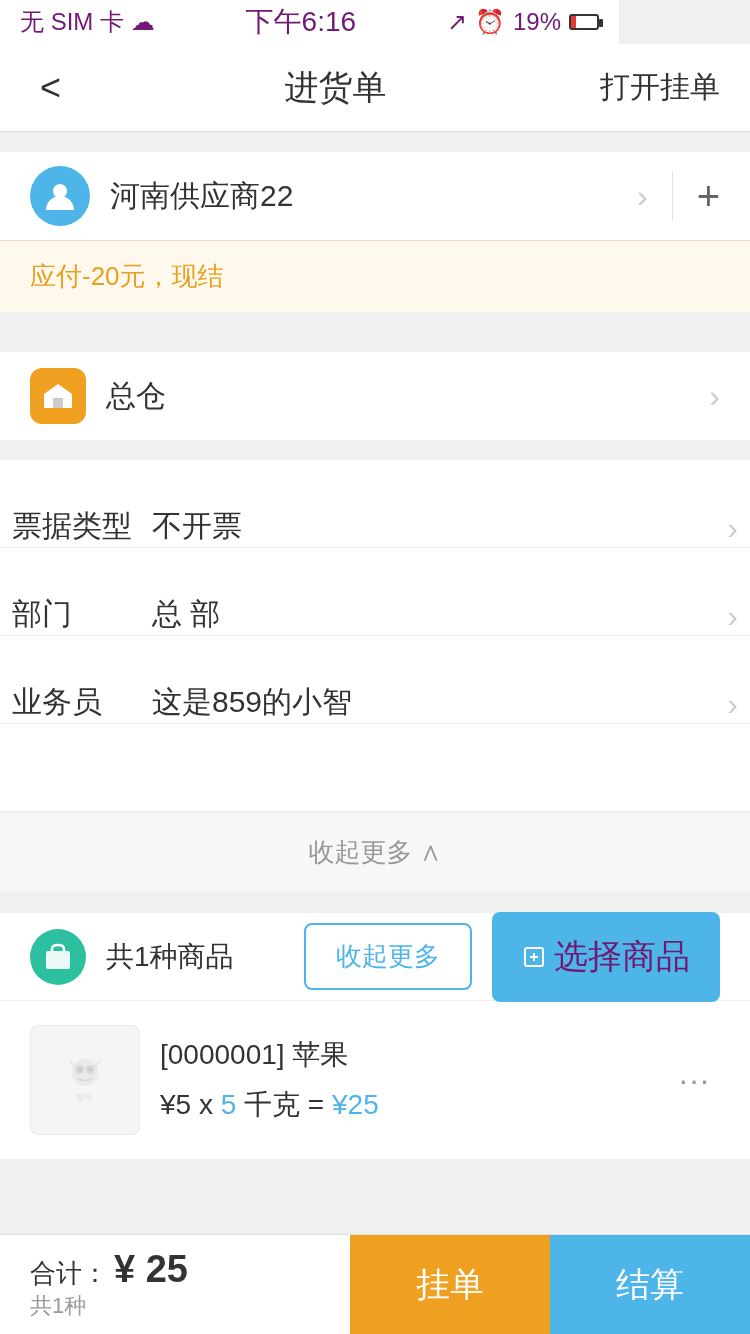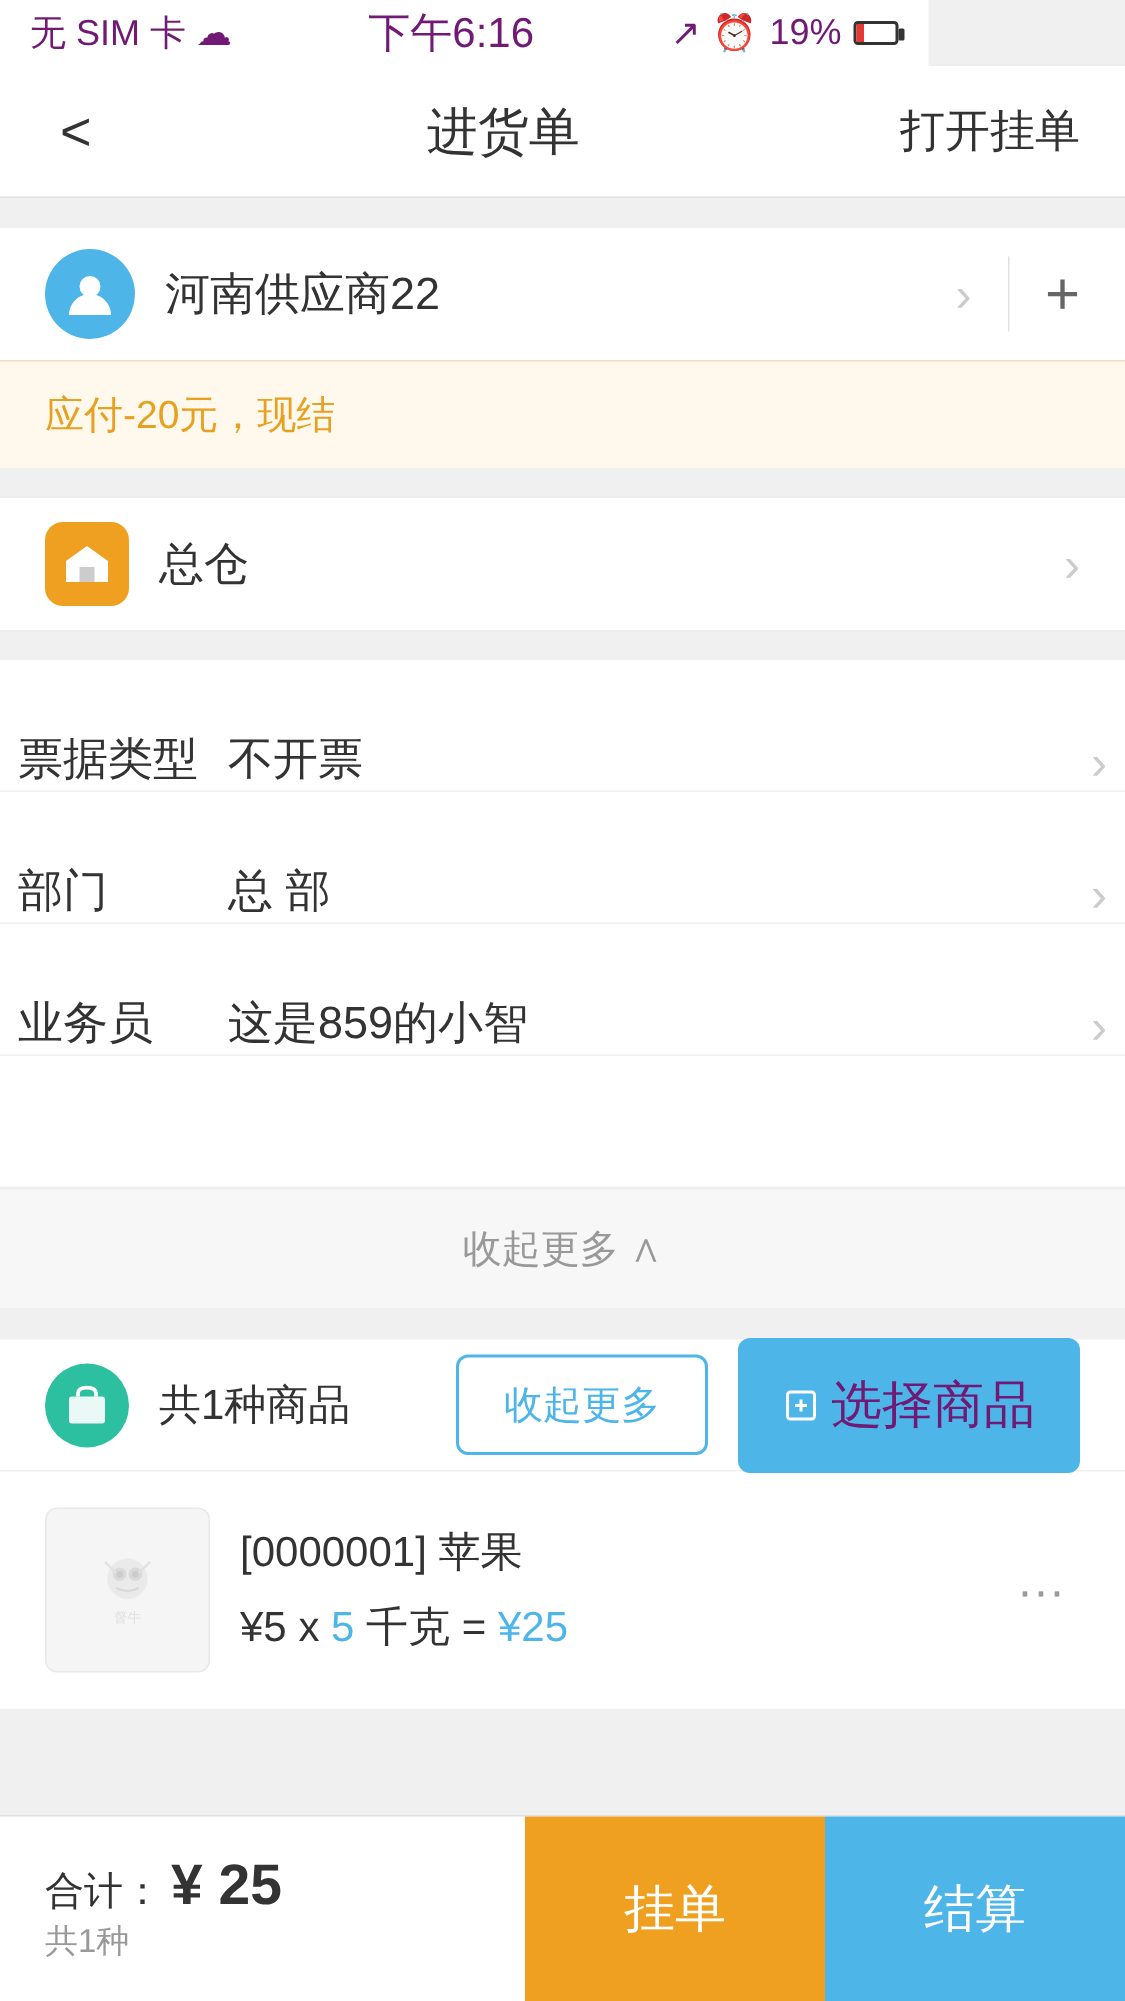--- a/index.html
+++ b/index.html
@@ -121,20 +121,21 @@
     }
 
     
     .row-item {
       display: flex;
       align-items: center;
       padding: 0 30px;
       height: 88px;
       background: #fff;
       border-bottom: 1px solid #f0f0f0;
+      margin-top: 20px;
     }
     .row-item:last-child { border-bottom: none; }
     .row-icon {
       width: 56px;
       height: 56px;
       border-radius: 12px;
       background: #f0a020;
       display: flex;
       align-items: center;
       justify-content: center;
@@ -272,21 +273,21 @@
       cursor: pointer;
       padding: 10px;
     }
 
     
     .footer {
       position: fixed;
       bottom: 0;
       left: 0;
       width: 750px;
-      height: 124px;
+      height: 100px;
       display: flex;
       align-items: stretch;
       background: #fff;
       border-top: 1px solid #e0e0e0;
     }
     .footer-total {
       flex: 1;
       display: flex;
       flex-direction: column;
       justify-content: center;

